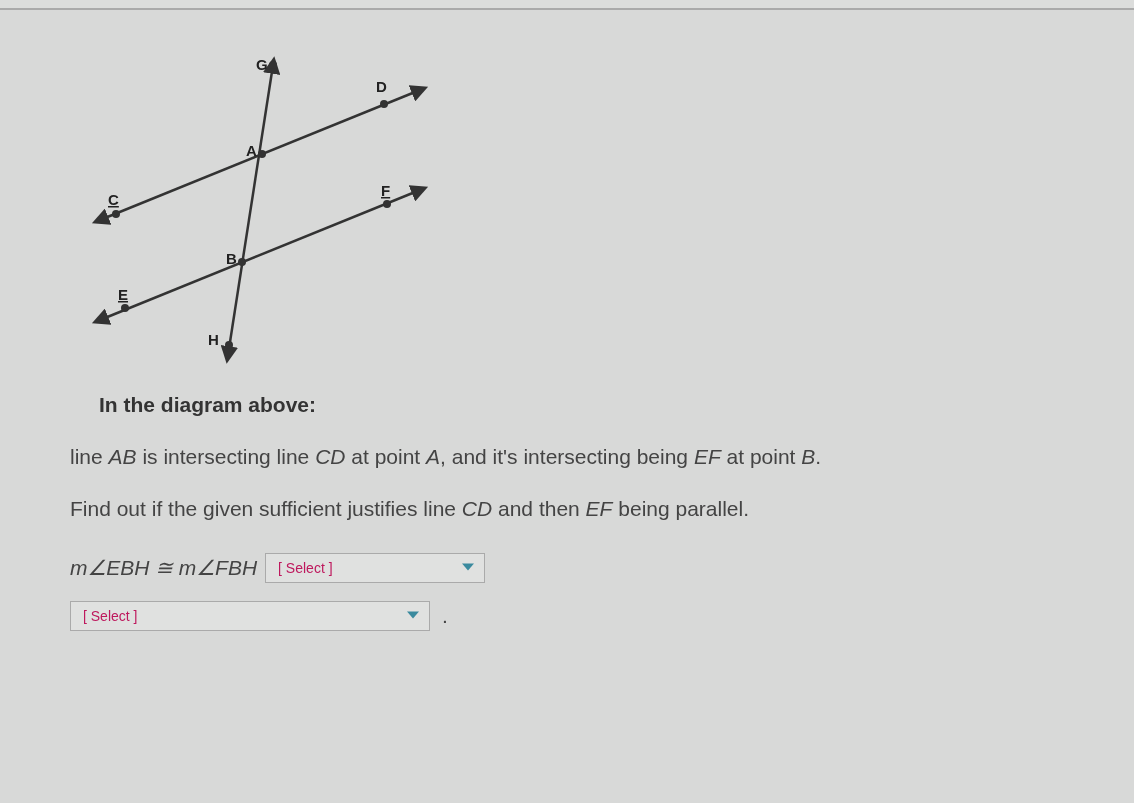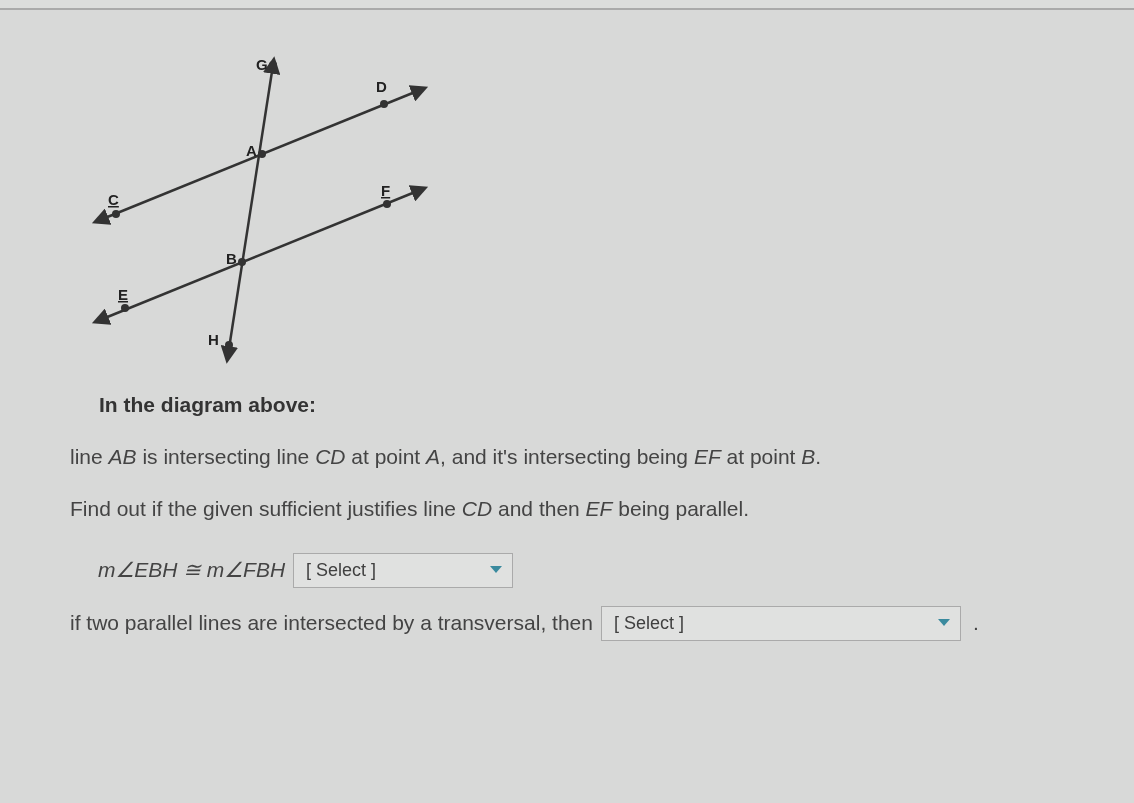--- a/index.html
+++ b/index.html
@@ -53,30 +53,29 @@
       display: flex;
       align-items: center;
       flex-wrap: wrap;
       gap: 8px;
       margin-bottom: 18px;
       color: #444;
       font-size: 21px;
     }
     .answer-line .math {
       font-style: italic;
-      margin-left: 28px;
     }
     .select-wrap {
       display: inline-flex;
       align-items: center;
       border: 1px solid #aaa;
       background: #e0e1e0;
       padding: 6px 30px 6px 12px;
-      font-size: 18px;
-      color: #404040;
+      font-size: 14px;
+      color: #be185d;
       min-width: 220px;
       position: relative;
       cursor: pointer;
     }
     .select-wrap.wide {
       min-width: 360px;
     }
     .select-wrap .chev {
       position: absolute;
       right: 10px;
@@ -156,21 +155,20 @@
       <span class="chev">
         <svg viewBox="0 0 10 10">
             <path d="M0 2 L5 8 L10 2 Z"></path>
           </svg>
       </span>
     </div>
   </div>
 
 
   <div class="answer-line">
-    <span>if two parallel lines are intersected by a transversal, then</span>
     <div class="select-wrap wide">
       <span>[ Select ]</span>
       <span class="chev">
         <svg viewBox="0 0 10 10">
             <path d="M0 2 L5 8 L10 2 Z"></path>
           </svg>
       </span>
     </div>
     <span class="period">.</span>
   </div>

